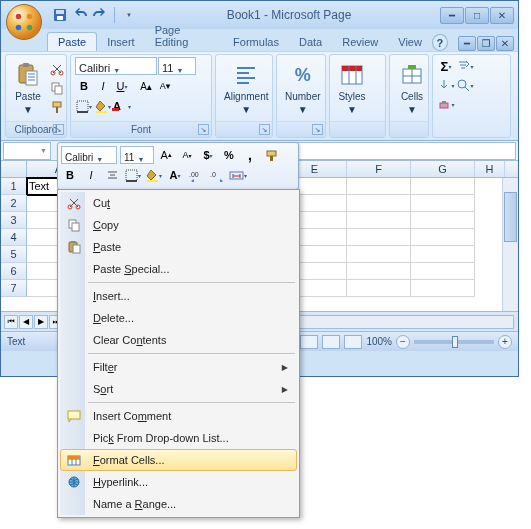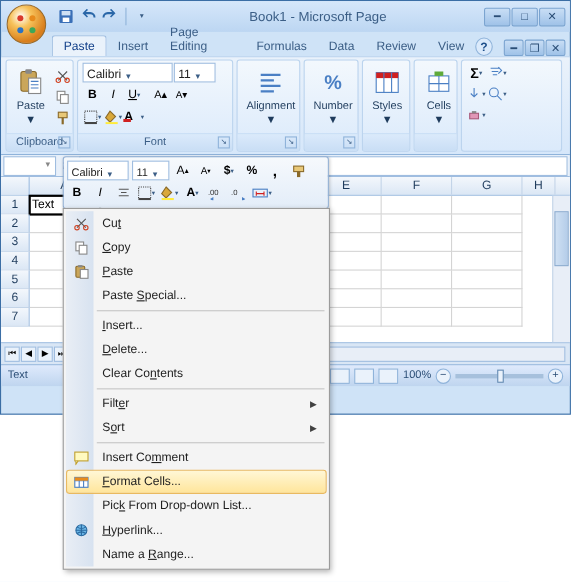--- a/index.html
+++ b/index.html
@@ -264,21 +264,21 @@
             </div>
             <span>Number</span>
             <span class="dd-arrow">▼</span>
           </div>
         </div>
       <div class="group-label" style="font-size:0">
           <div class="dlauncher">↘</div>
         </div>
     </div>
 
-    <div class="group" style="width:44px">
+    <div class="group" style="width:57px">
       <div class="group-body">
           <div class="bigbtn">
             <div class="ico">
               <svg width="24" height="24">
                 <rect x="2" y="3" width="20" height="18" fill="#fff" stroke="#4a7fc4"></rect>
                 <rect x="2" y="3" width="20" height="5" fill="#d02020"></rect>
                 <path d="M9 3v18M16 3v18" stroke="#4a7fc4"></path>
               </svg>
             </div>
             <span>Styles</span>
@@ -611,34 +611,34 @@
   <div class="menu-sep"></div>
   <div class="menu-item">
     <div class="micon">
         <svg width="14" height="14">
           <rect x="1" y="2" width="12" height="8" fill="#fffac0" stroke="#c0a030"></rect>
           <path d="M4 10l-2 3v-3" fill="#fffac0" stroke="#c0a030"></path>
         </svg>
       </div>
     <span>Insert Co<u class="mn">m</u>ment</span>
   </div>
+  <div class="menu-item">
+    <span>Pic<u class="mn">k</u> From Drop-down List...</span>
+  </div>
   <div class="menu-item highlighted">
     <div class="micon">
         <svg width="14" height="14">
           <rect x="1" y="3" width="12" height="9" fill="#fff" stroke="#4a7fc4"></rect>
           <path d="M1 6h12M5 3v9M9 3v9" stroke="#4a7fc4"></path>
           <rect x="1" y="3" width="12" height="3" fill="#e88b1c"></rect>
         </svg>
       </div>
     <span><u class="mn">F</u>ormat Cells...</span>
   </div>
   <div class="menu-item">
-    <span>Pic<u class="mn">k</u> From Drop-down List...</span>
-  </div>
-  <div class="menu-item">
     <div class="micon">
         <svg width="14" height="14">
           <circle cx="7" cy="7" r="5" fill="#6bb7e8" stroke="#2a6aa0"></circle>
           <path d="M2 7h10M7 2v10M3 4q4 3 8 0M3 10q4-3 8 0" stroke="#2a6aa0" fill="none"></path>
         </svg>
       </div>
     <span><u class="mn">H</u>yperlink...</span>
   </div>
   <div class="menu-item">
     <span>Name a <u class="mn">R</u>ange...</span>

